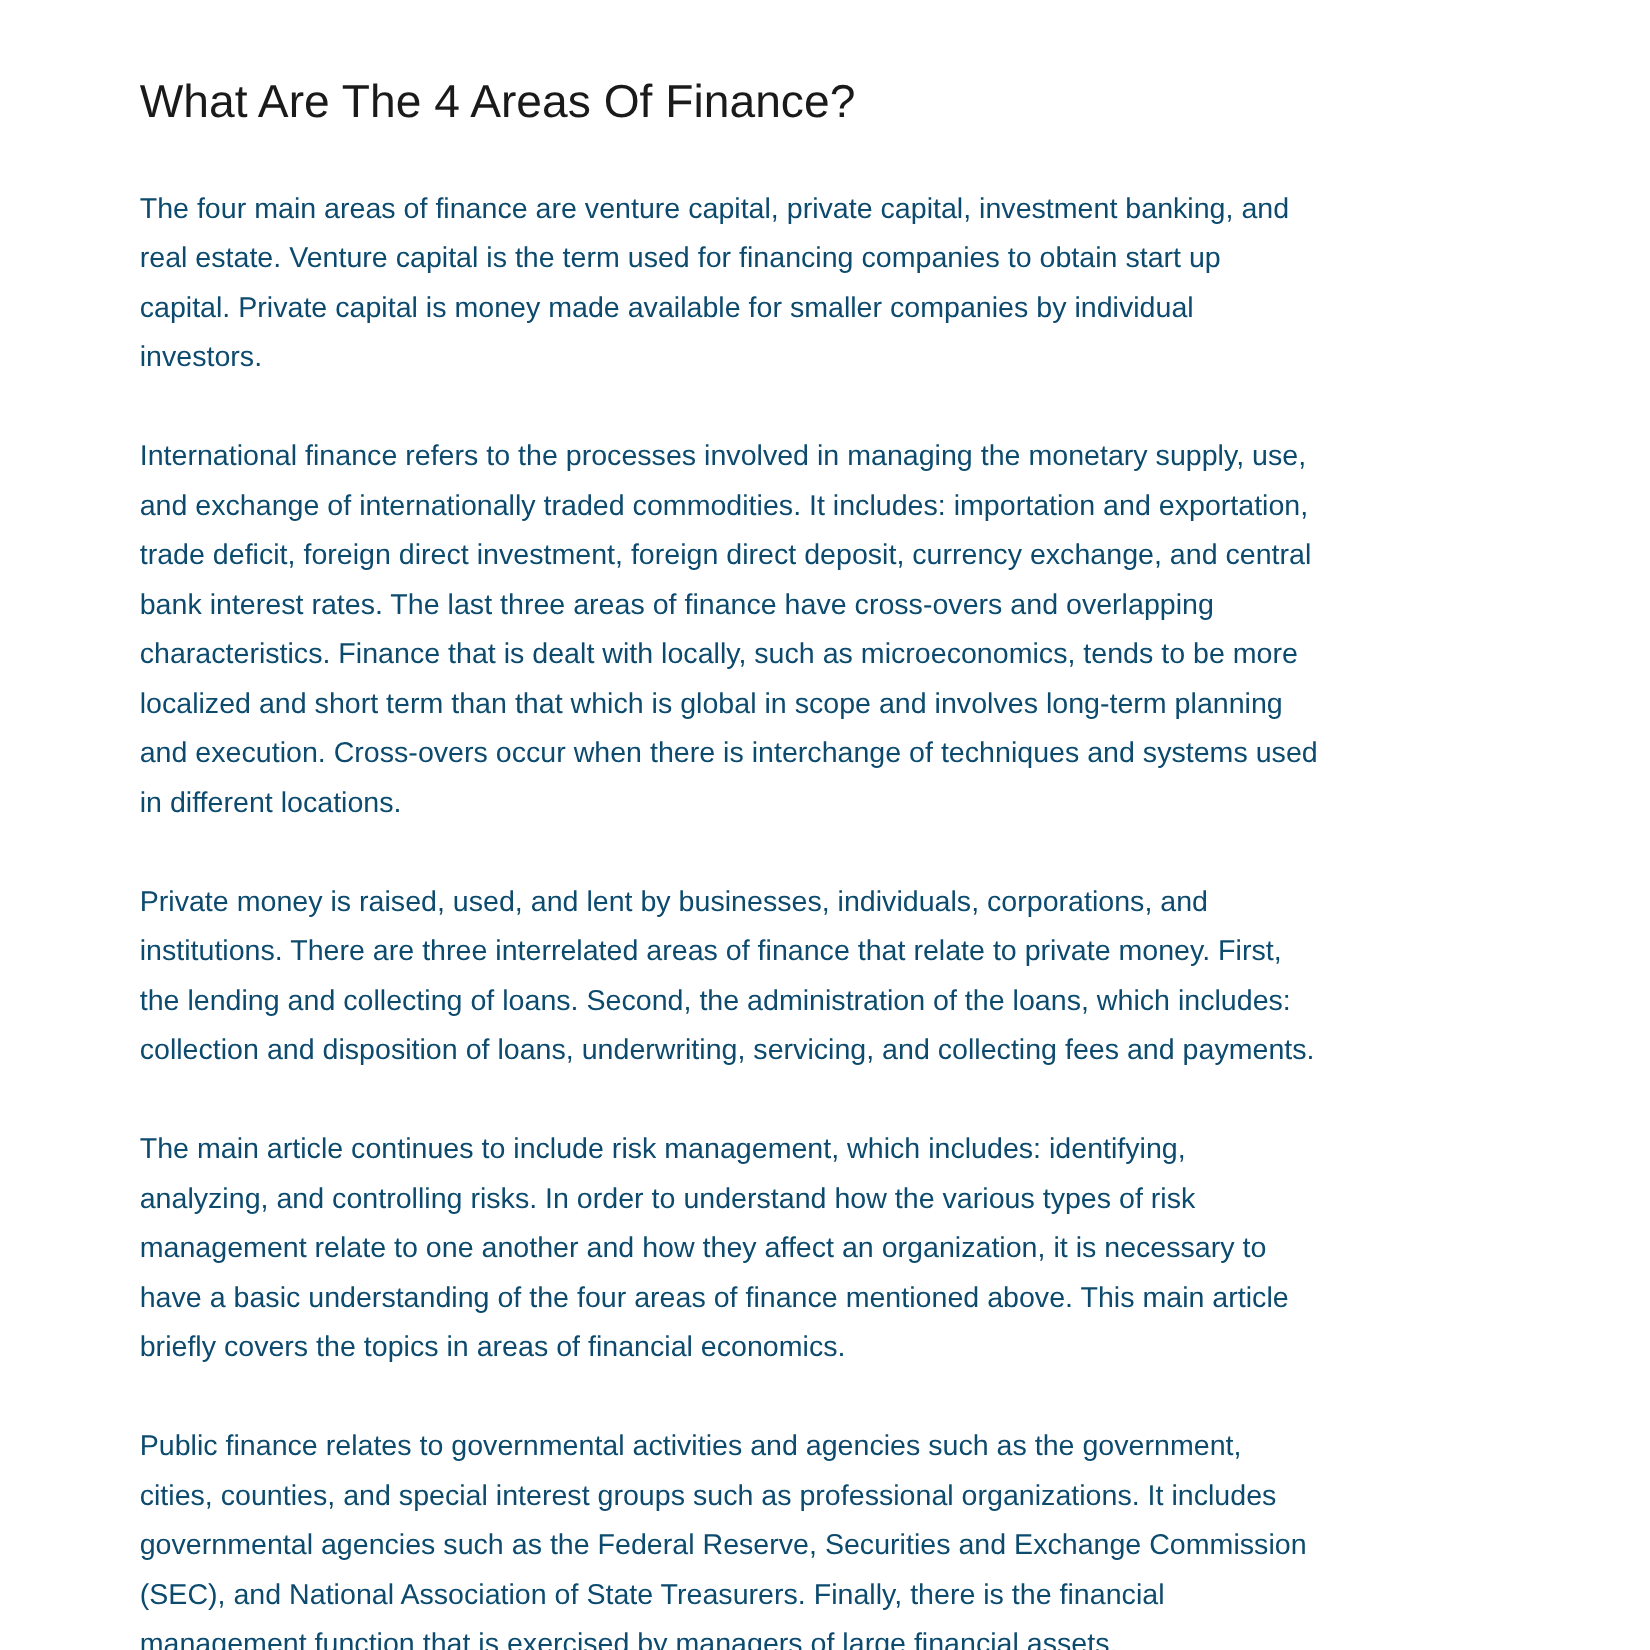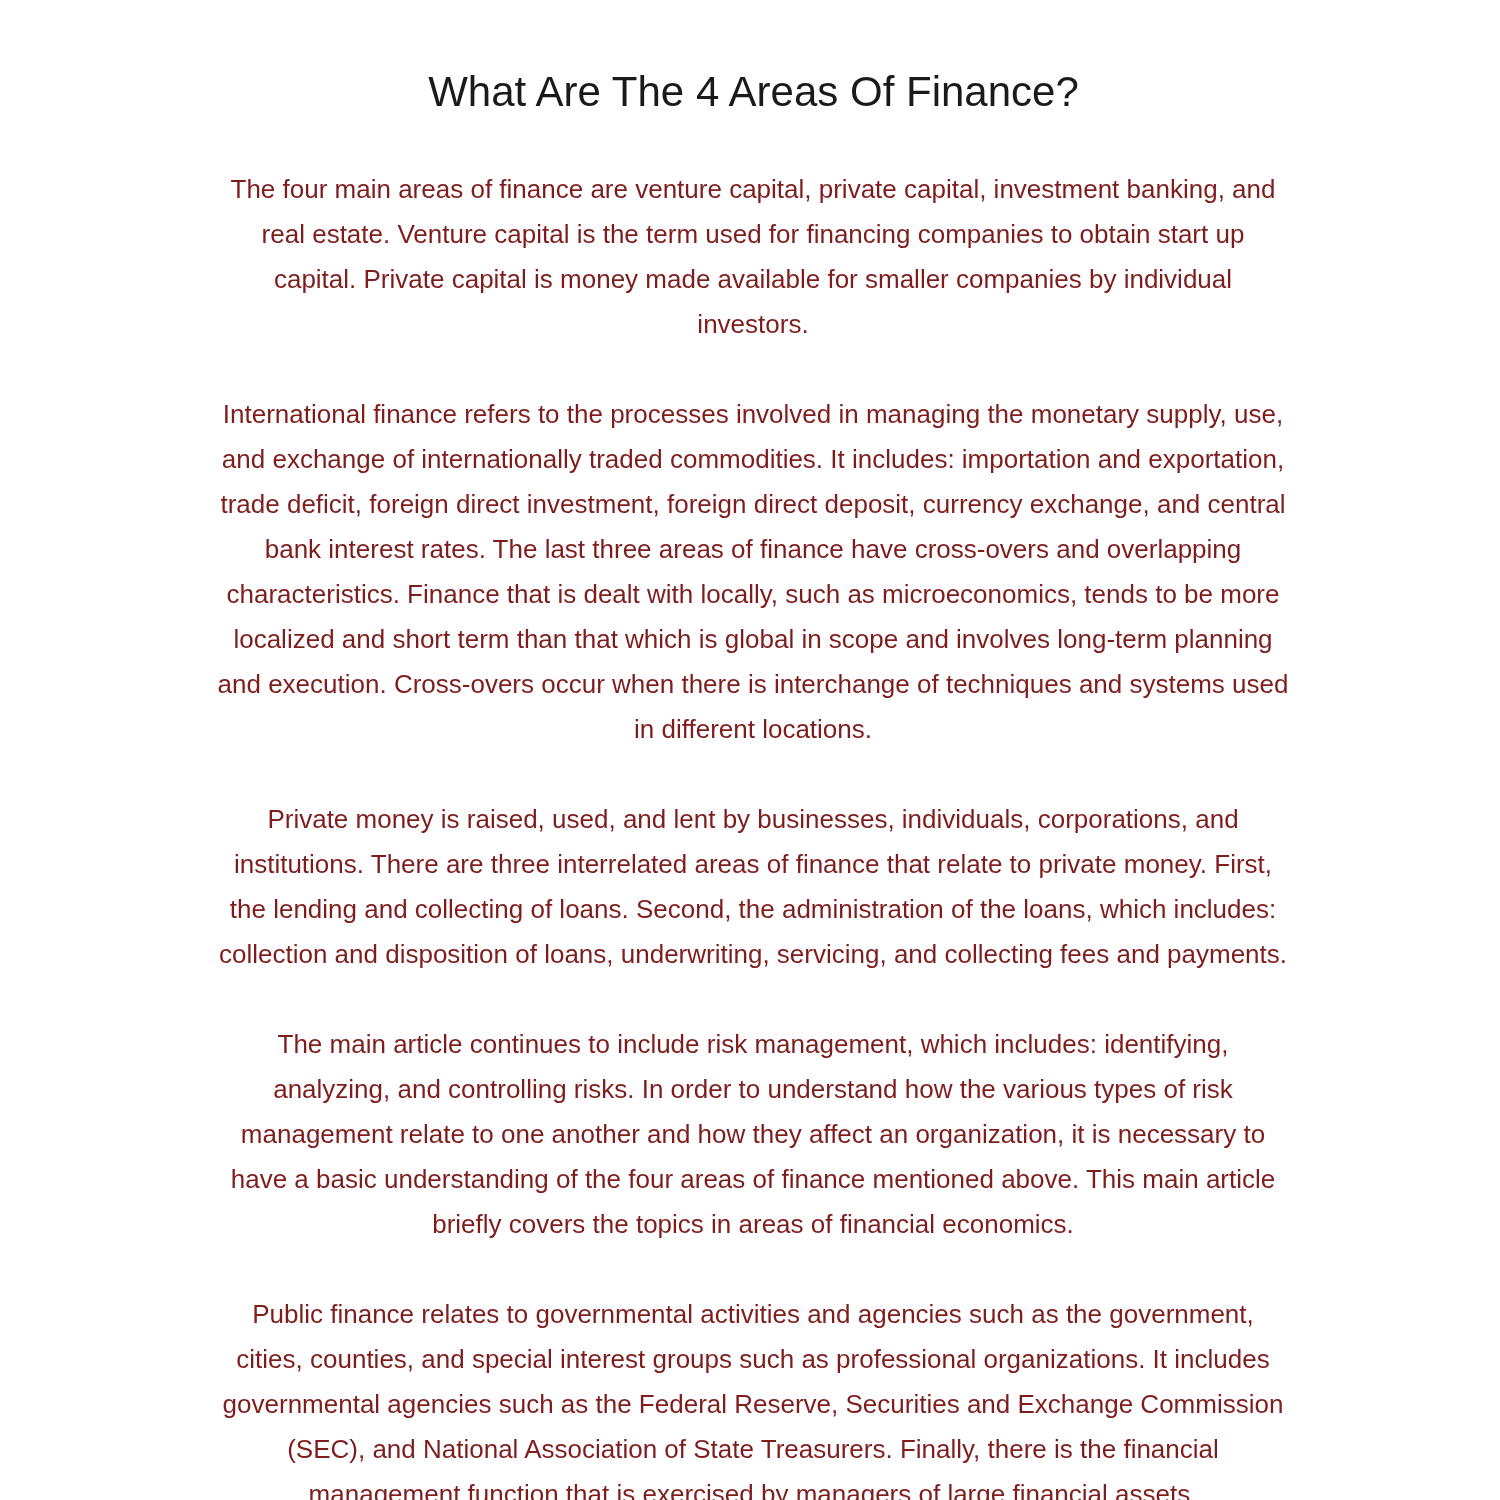--- a/index.html
+++ b/index.html
@@ -13,37 +13,36 @@
     overflow: hidden;
     font-family: "Liberation Sans", "DejaVu Sans", sans-serif;
     color: #1a1a1a;
   }
   .page {
     box-sizing: border-box;
     width: 1500px;
     height: 1500px;
     padding: 67px 120px 0 127px;
     background: #ffffff;
-    text-align: center;
   }
   .doc-title {
     margin: 0 0 50px 0;
     font-size: 42px;
     line-height: 50px;
     font-weight: 400;
     color: #1a1a1a;
     letter-spacing: 0;
   }
   .doc-paragraph {
     margin: 0 0 45px 0;
     width: 1252px;
     font-size: 26px;
     line-height: 45px;
     font-weight: 400;
-    color: #7f1d1d;
+    color: #0c4a6e;
     white-space: pre-line;
   }
 </style>
 </head>
 <body>
 
 <div class="page">
   <h1 class="doc-title">What Are The 4 Areas Of Finance?</h1>
 
   <p class="doc-paragraph">The four main areas of finance are venture capital, private capital, investment banking, and

